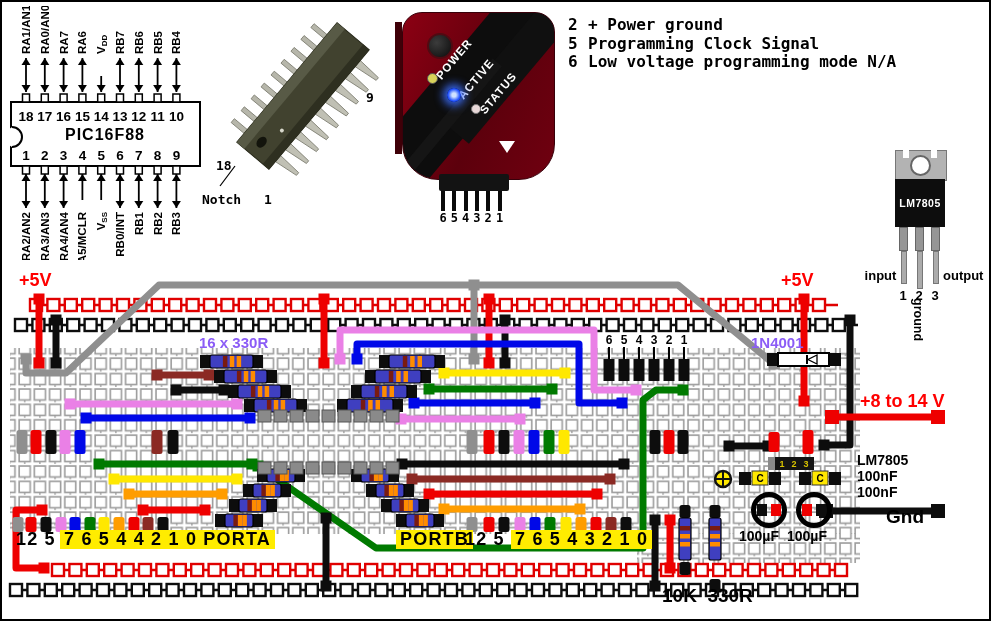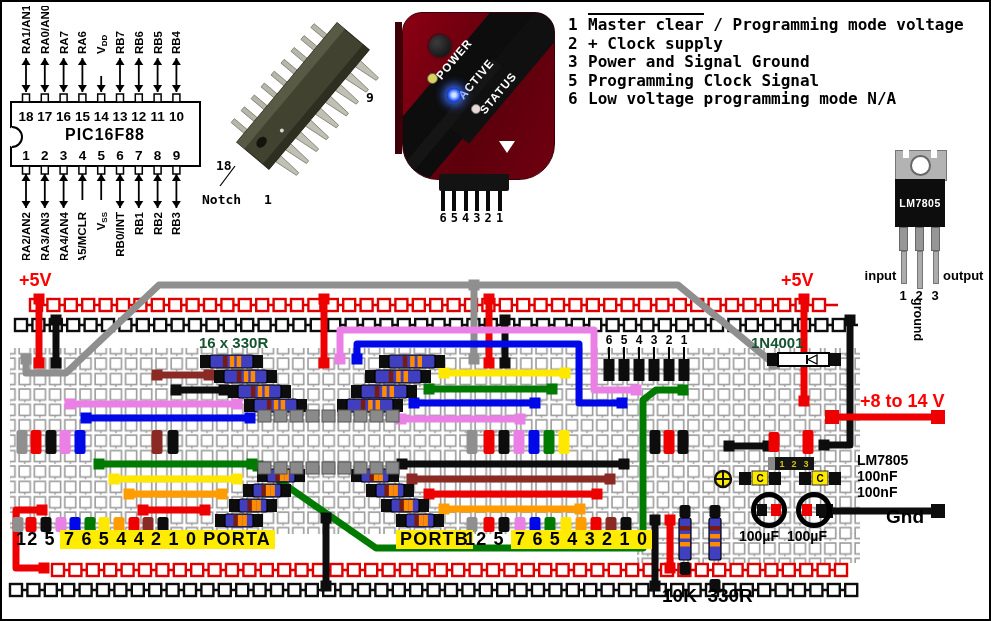--- a/index.html
+++ b/index.html
@@ -3,21 +3,21 @@
 <meta charset="utf-8">
 <style>
   html,body{margin:0;padding:0;background:#fff}
   .page{position:relative;width:991px;height:621px;box-sizing:border-box;border:2px solid #000;
         background:#fff;font-family:"Liberation Sans",sans-serif;overflow:hidden}
   svg{position:absolute;left:0;top:0}
   .abs{position:absolute}
   
   .bl{position:absolute;white-space:pre;line-height:1.05;z-index:5}
   .lred{color:#f00;font-weight:bold;font-size:18px}
-  .lblk{font-weight:bold;font-size:15px;color:#14532d}
+  .lblk{font-weight:bold;font-size:15px;color:#8b5cf6}
   .lblk2{font-weight:bold;font-size:14px;color:#000}
   .lbig{font-weight:bold;font-size:19px;color:#000}
   .port{font-weight:bold;font-size:18px;letter-spacing:1.2px;color:#000}
   .hl{background:#ffec00;padding:0 4px}
   .lpin{font-weight:bold;font-size:12px;color:#000;width:12px;text-align:center}
   
   .bchip{position:absolute;left:252px;top:421px;width:144px;height:38px;background:#fff;
          border:2px solid #000;z-index:4;font-family:"DejaVu Sans Mono",monospace;
          font-weight:bold;font-size:10px;line-height:12.3px;text-align:center;letter-spacing:1px}
   
@@ -234,23 +234,21 @@
       <div class="pdig" style="left: 65.6px;">4</div>
       <div class="ppin" style="left: 80.9px;"></div>
       <div class="pdig" style="left: 76.9px;">3</div>
       <div class="ppin" style="left: 92.2px;"></div>
       <div class="pdig" style="left: 88.2px;">2</div>
       <div class="ppin" style="left: 103.5px;"></div>
       <div class="pdig" style="left: 99.5px;">1</div>
     </div>
 
   <div class="plist">
-    <div class="pl-row"><span class="pl-num">1</span><span class="ovl">Master clear</span><span> / Programming mode voltage</span></div>
-    <div class="pl-row"><span class="pl-num">2</span><span>+ Clock supply</span></div>
-    <div class="pl-row"><span class="pl-num">3</span><span>Power and Signal Ground</span></div>
+    <div class="pl-row"><span class="pl-num">2</span><span>+ Power ground</span></div>
     <div class="pl-row"><span class="pl-num">5</span><span>Programming Clock Signal</span></div>
     <div class="pl-row"><span class="pl-num">6</span><span>Low voltage programming mode N/A</span></div>
   </div>
 
   <div class="reg">
     <div class="tab"></div>
     <div class="tnotch" style="left:39px"></div>
     <div class="tnotch" style="left:67px"></div>
     <div class="hole"></div>
     <div class="bodyr">LM7805</div>

